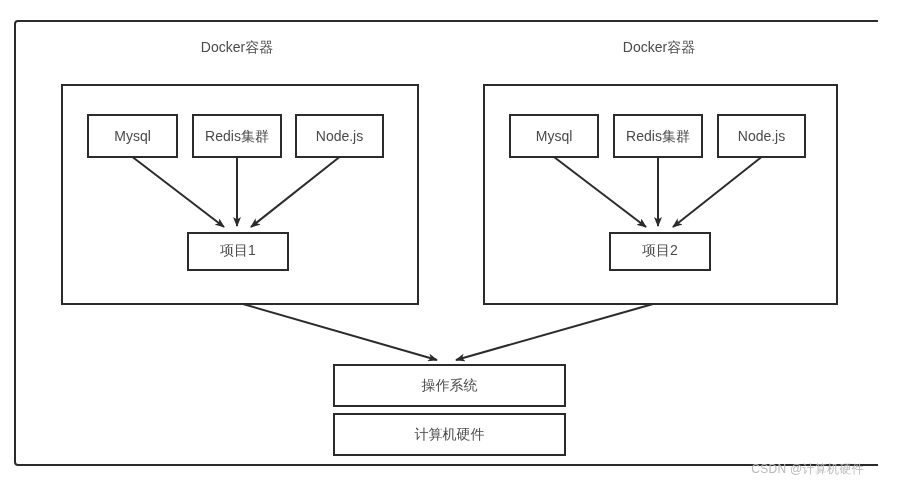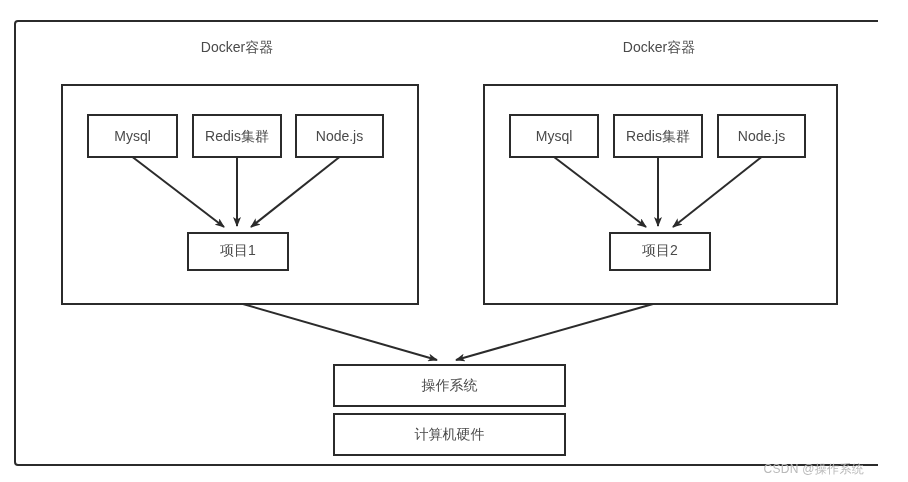--- a/index.html
+++ b/index.html
@@ -127,15 +127,15 @@
     <text class="node-label" x="449.5" y="386">操作系统</text>
 
     <rect class="box-rect" x="334" y="414" width="231" height="41"></rect>
     <text class="node-label" x="449.5" y="435">计算机硬件</text>
 
     <line class="edge-line" x1="243" y1="304" x2="437" y2="360" marker-end="url(#arrowhead)"></line>
     <line class="edge-line" x1="653" y1="304" x2="456" y2="360" marker-end="url(#arrowhead)"></line>
 
   </svg>
 
-  <div class="watermark-text">CSDN @操作系统</div>
+  <div class="watermark-text">CSDN @计算机硬件</div>
 
 </div>
 
 </body></html>

